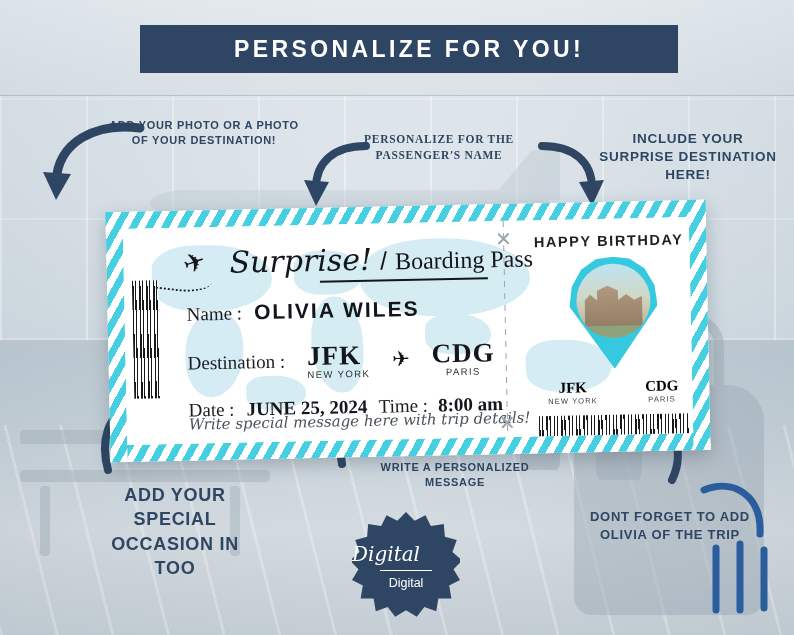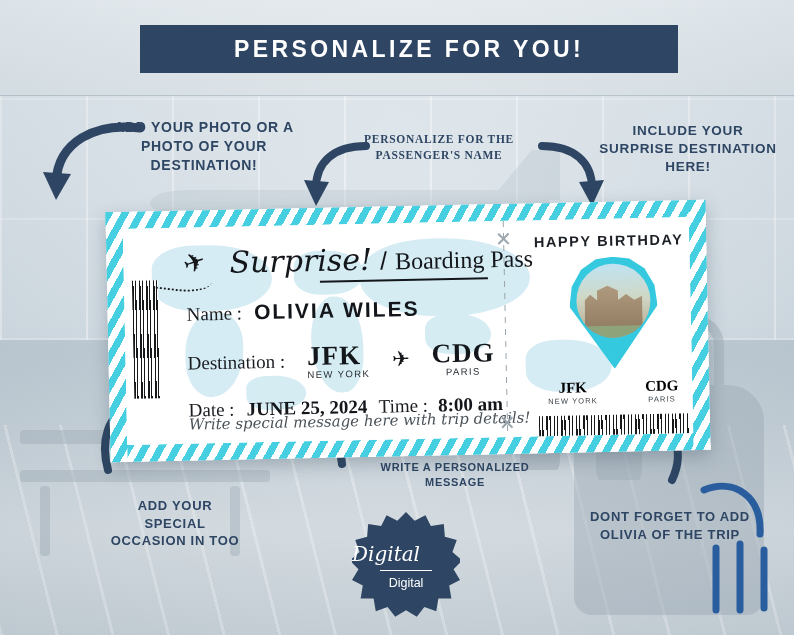--- a/index.html
+++ b/index.html
@@ -41,24 +41,24 @@
 
   
   .banner{
     position:absolute;left:128px;top:25px;width:538px;height:48px;
     background:#2e4663;display:flex;align-items:center;justify-content:center;margin-left:12px;
   }
   .banner-text{color:#fff;font-size:23px;letter-spacing:3.4px;font-weight:bold;}
 
   
   .cap{position:absolute;color:#2e4663;font-weight:bold;text-align:center;line-height:1.35;letter-spacing:.7px;}
-  .cap.c1{left:106px;top:118px;width:196px;font-size:14px;}
+  .cap.c1{left:106px;top:118px;width:196px;font-size:11px;}
   .cap.c2{left:355px;top:132px;width:168px;font-size:11.5px;font-family:Liberation Serif, serif;}
-  .cap.c3{left:598px;top:122px;width:180px;font-size:13.5px;}
-  .cap.c4{left:110px;top:497px;width:130px;font-size:13px;}
+  .cap.c3{left:598px;top:130px;width:180px;font-size:13.5px;}
+  .cap.c4{left:110px;top:483px;width:130px;font-size:18px;}
   .cap.c5{left:350px;top:460px;width:210px;font-size:11px;}
   .cap.c6{left:570px;top:508px;width:200px;font-size:13px;}
 
   .arrow{position:absolute;}
   
   .ticket{
     position:absolute;left:108px;top:206px;width:600px;height:250px;
     background:#fff;box-shadow:0 6px 18px rgba(40,60,80,.28);
     transform:rotate(-1.2deg);
   }

